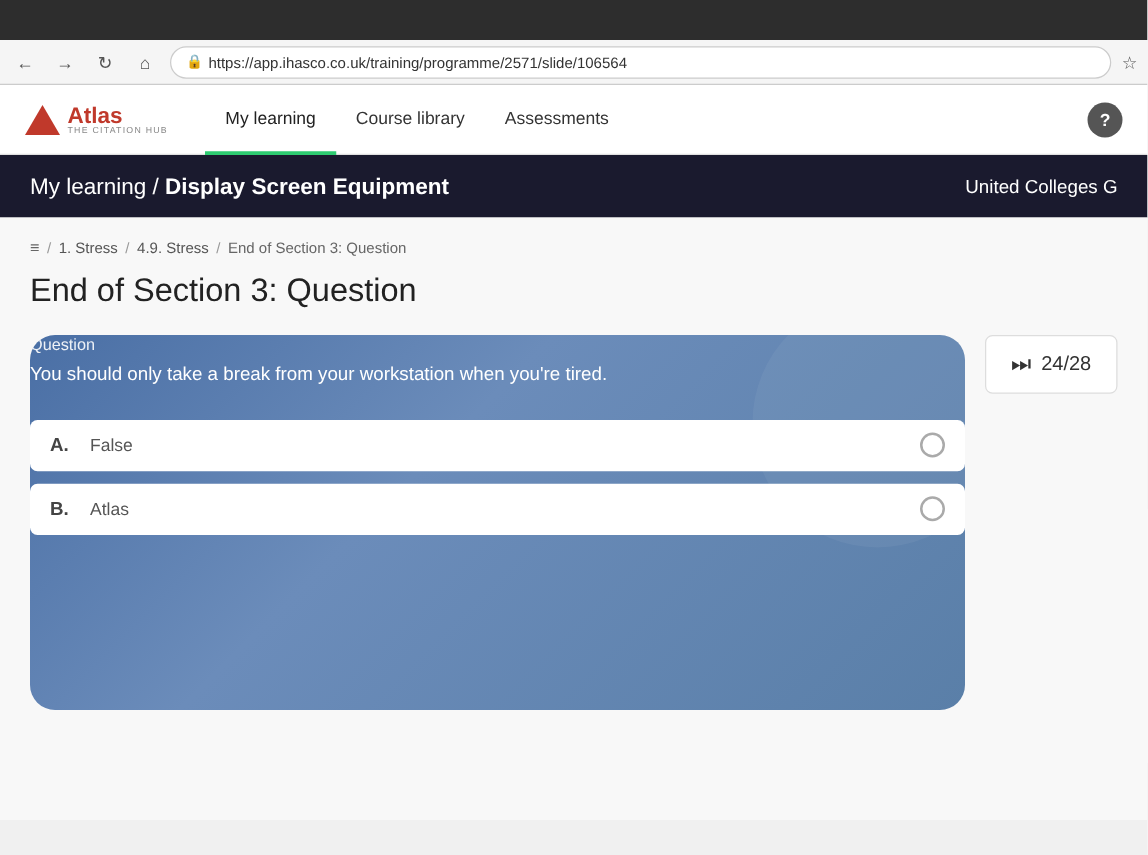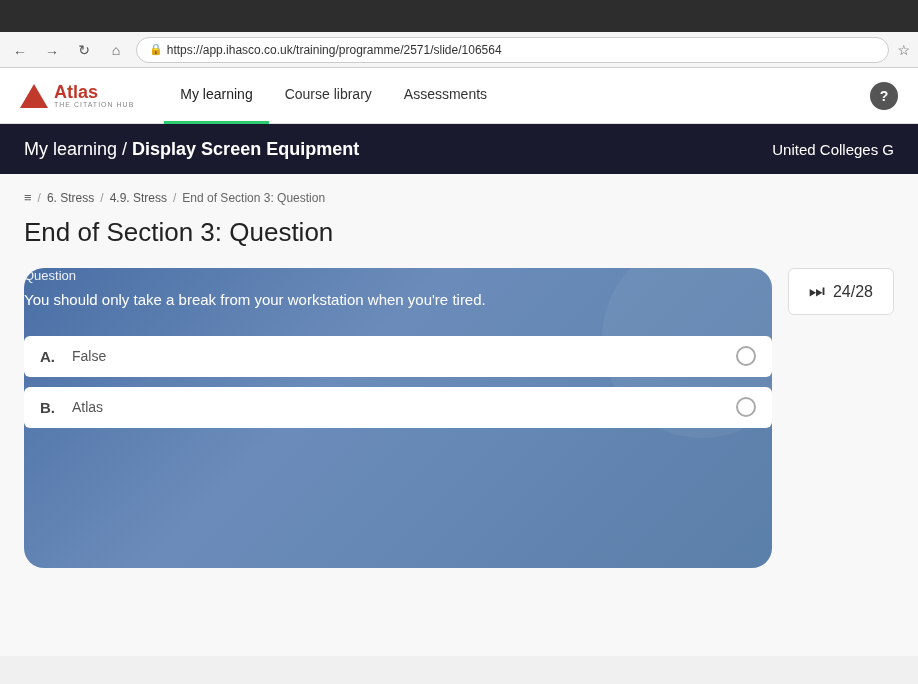--- a/index.html
+++ b/index.html
@@ -270,21 +270,21 @@
     <strong>Display Screen Equipment</strong>
   </div>
   <div class="org-name">United Colleges G</div>
 </div>
 
 <div class="content-area">
 
   <div class="breadcrumb">
     <span class="breadcrumb-icon">≡</span>
     <span class="breadcrumb-sep">/</span>
-    <a>6. Stress</a>
+    <a>1. Stress</a>
     <span class="breadcrumb-sep">/</span>
     <a>4.9. Stress</a>
     <span class="breadcrumb-sep">/</span>
     <span>End of Section 3: Question</span>
   </div>
 
   <h1 class="section-title">End of Section 3: Question</h1>
 
   <div class="question-layout">
 

